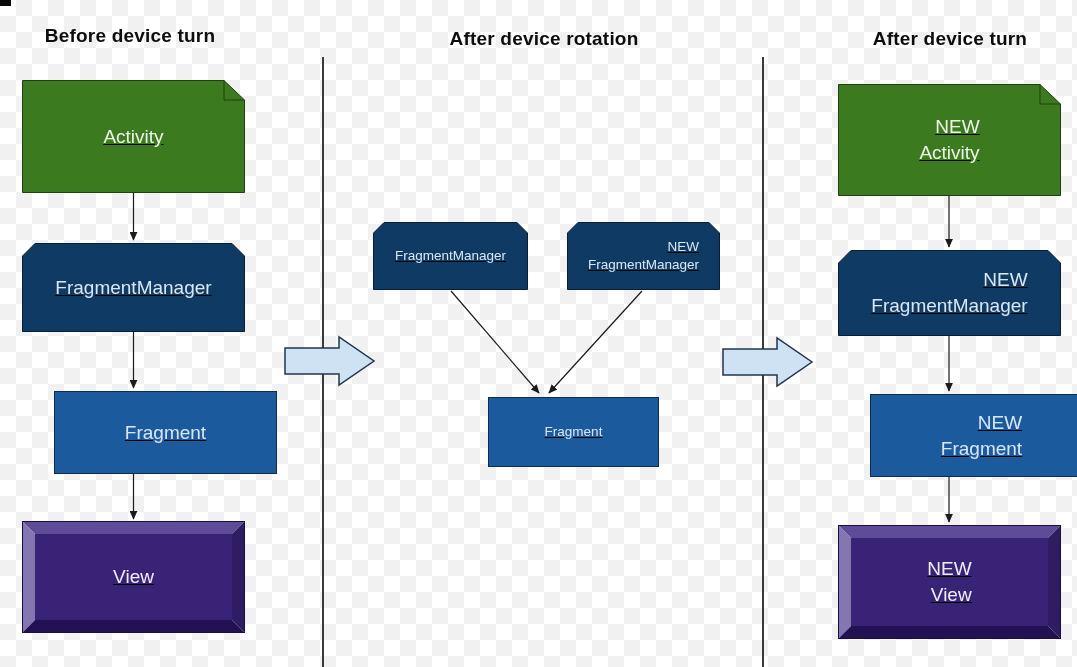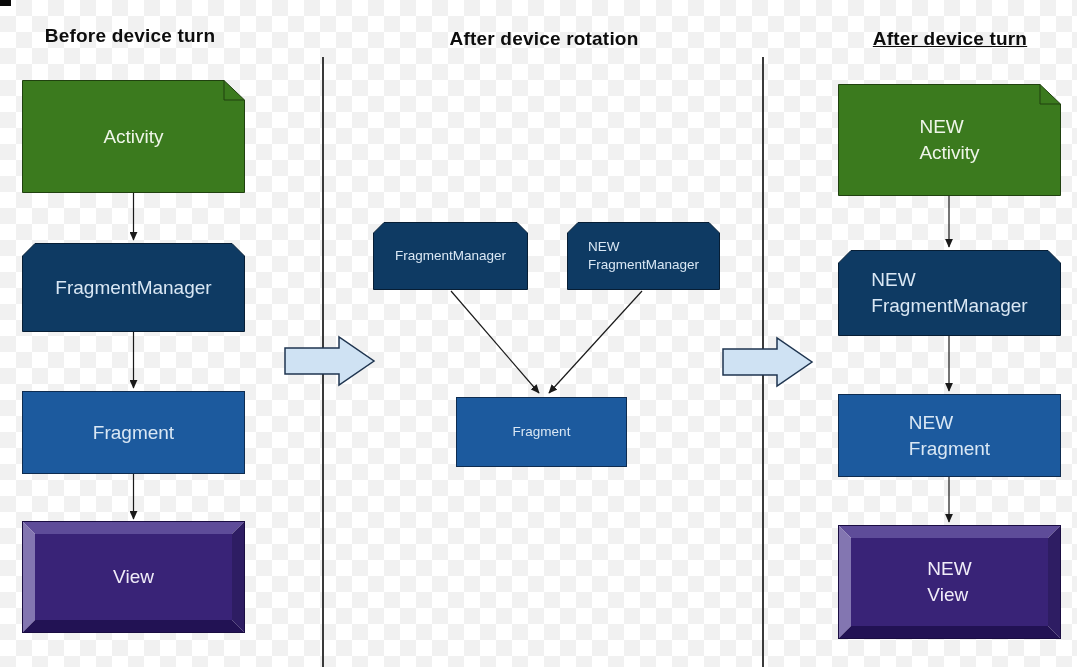--- a/index.html
+++ b/index.html
@@ -15,44 +15,45 @@
   }
   .corner-mark{position:absolute;left:0;top:0;width:11px;height:6px;background:#0a0a0a;}
   .col-title{
     position:absolute;font-size:19px;font-weight:bold;color:#0d0d0d;
     text-align:center;white-space:nowrap;letter-spacing:.2px;
   }
   .divider{position:absolute;top:57px;bottom:0;width:1.5px;background:#3a3a3a;}
   .connectors{position:absolute;left:0;top:0;width:1077px;height:667px;pointer-events:none;}
   .node{
     position:absolute;display:flex;align-items:center;justify-content:center;
-    text-align:left;
+    text-align:right;
+    text-decoration:underline;
   }
   .node svg.shape{position:absolute;left:0;top:0;width:100%;height:100%;}
   .node .label{position:relative;z-index:1;line-height:1.35;}
   .label-big{font-size:19px;}
   .label-small{font-size:13.5px;line-height:1.3;}
   .txt-green{color:#eef5e8;}
   .txt-blue{color:#d9e7f4;}
   .txt-purple{color:#f0ecf8;}
-  .plain-fragment{background:#1c5a9e;border:1px solid #0e2c50;box-sizing:border-box;}
+  .plain-fragment{background:#1c5a9e;border:1px solid #0e2c50;box-sizing:border-box;margin-left:32px;}
 </style>
 </head>
 <body>
 
 <div class="canvas">
 
   <div class="corner-mark"></div>
 
   <div class="divider" style="left:322px;"></div>
   <div class="divider" style="left:762px;"></div>
 
   <div class="col-title" style="left:10px;width:240px;top:25px;">Before device turn</div>
   <div class="col-title" style="left:424px;width:240px;top:28px;">After device rotation</div>
-  <div class="col-title" style="left:830px;width:240px;top:28px;text-decoration:underline;">After device turn</div>
+  <div class="col-title" style="left:830px;width:240px;top:28px;">After device turn</div>
 
   <svg class="connectors" viewBox="0 0 1077 667">
     <defs>
       <marker id="ah" markerWidth="10" markerHeight="8" refX="8.2" refY="4" orient="auto" markerUnits="userSpaceOnUse">
         <path d="M0,0 L9,4 L0,8 Z" fill="#1a1a1a"></path>
       </marker>
     </defs>
 
     <line x1="133.5" y1="193" x2="133.5" y2="240" stroke="#1a1a1a" stroke-width="1.2" marker-end="url(#ah)"></line>
     <line x1="133.5" y1="332" x2="133.5" y2="388" stroke="#1a1a1a" stroke-width="1.2" marker-end="url(#ah)"></line>

